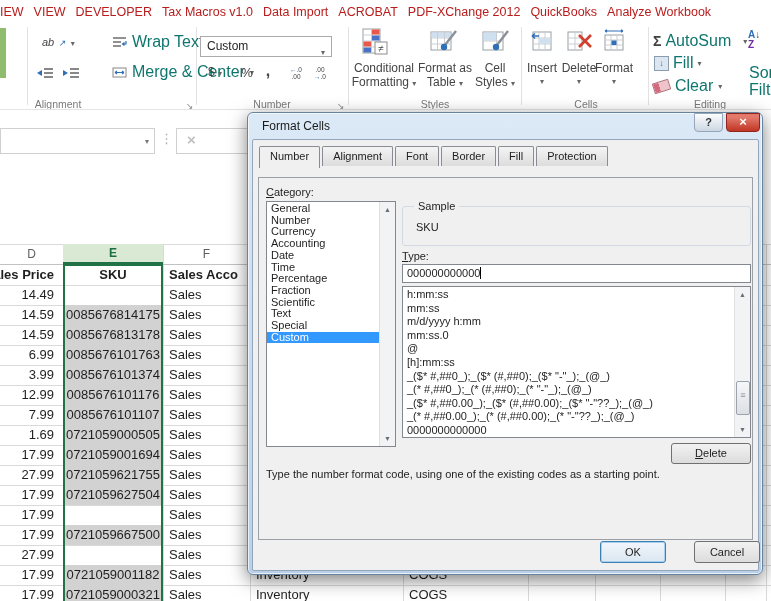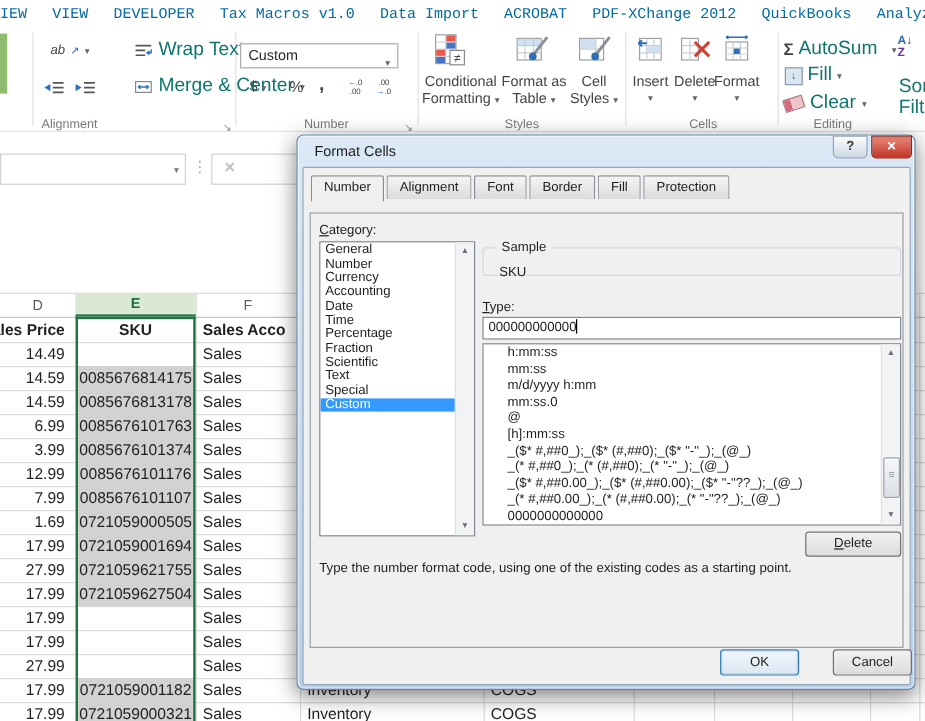--- a/index.html
+++ b/index.html
@@ -1,22 +1,22 @@
 <!DOCTYPE html>
 <html><head>
 <meta charset="utf-8">
 <style>
   html,body{margin:0;padding:0;background:#fff;}
   #app{position:relative;width:771px;height:601px;overflow:hidden;background:#fff;
        font-family:"Liberation Sans",sans-serif;color:#262626;-webkit-font-smoothing:antialiased;}
   .abs{position:absolute;}
 
   
-  #ribbon-tabs{position:absolute;left:0;top:0;width:100%;height:24px;display:flex;gap:21px;
-       align-items:center;font-size:12.5px;color:#0369a1;white-space:nowrap;font-family:Liberation Mono, monospace;}
+  #ribbon-tabs{position:absolute;left:0;top:0;width:100%;height:24px;display:flex;gap:10px;
+       align-items:center;font-size:12.5px;color:#b91c1c;white-space:nowrap;}
   .rtab{flex:0 0 auto;cursor:default;}
 
   
   #ribbon{position:absolute;left:0;top:24px;width:771px;height:86px;background:#fff;}
   #ribbon:after{content:"";position:absolute;left:0;right:0;bottom:0;height:1px;background:#e4e4e4;}
   .vsep{position:absolute;top:3px;height:78px;width:1px;background:#e2e2e2;}
   .glabel{position:absolute;top:74px;height:12px;font-size:10.5px;color:#7a7a7a;text-align:center;}
   .launcher{position:absolute;width:11px;height:11px;font-size:9px;color:#8a8a8a;line-height:10px;text-align:center;
        border:1px solid transparent;}
   .rlbl{font-size:16px;color:#0f766e;white-space:nowrap;}
@@ -81,31 +81,31 @@
        border:1px solid #828790;box-sizing:border-box;}
   #cat-items{position:absolute;left:0;top:1px;right:15px;bottom:0;overflow:hidden;}
   .citem{font-size:11px;line-height:11.7px;padding-left:4px;white-space:nowrap;}
   .citem.sel{background:#3399ff;color:#fff;}
   .vscroll{position:absolute;right:0;top:0;bottom:0;width:15px;background:#f2f3f5;border-left:1px solid #dfe0e3;}
   .sarrow{position:absolute;left:0;width:15px;height:15px;font-size:7px;color:#6b6f75;text-align:center;line-height:15px;}
   .sthumb{position:absolute;left:1px;width:12px;border:1px solid #9aa2ad;border-radius:2px;
        background:linear-gradient(#f6f7f9,#dcdfe4);}
   .sthumb:after{content:"≡";position:absolute;left:0;right:0;top:50%;margin-top:-8px;text-align:center;
        font-size:9px;color:#8a929c;}
-  #sample-box{position:absolute;left:143px;top:28px;width:349px;height:24px;border:1px solid #d3d9e3;
+  #sample-box{position:absolute;left:143px;top:28px;width:349px;height:40px;border:1px solid #d3d9e3;
        border-radius:3px;box-sizing:border-box;}
   #sample-legend{position:absolute;left:11px;top:-7px;background:#f0f0f0;padding:0 4px;}
   #sample-value{position:absolute;left:13px;top:14px;}
   #type-label{position:absolute;left:143px;top:72px;}
   #type-input{position:absolute;left:143px;top:86px;width:349px;height:19px;background:#fff;
        border:1px solid #828790;box-sizing:border-box;line-height:17px;padding-left:4px;}
   .caret{display:inline-block;width:1px;height:12px;background:#000;vertical-align:-2px;}
   #code-list{position:absolute;left:143px;top:108px;width:349px;height:152px;background:#fff;
        border:1px solid #828790;box-sizing:border-box;}
-  #code-items{position:absolute;left:0;top:1px;right:16px;bottom:0;overflow:hidden;padding-left:16px;}
+  #code-items{position:absolute;left:0;top:1px;right:16px;bottom:0;overflow:hidden;}
   .fcode{font-size:11px;line-height:13.6px;padding-left:4px;white-space:nowrap;}
   .btn{position:absolute;border:1px solid #707070;border-radius:3px;background:linear-gradient(#f2f2f2,#dcdcdc);
        text-align:center;font-size:11px;color:#1e1e1e;box-sizing:border-box;}
   #btn-delete{left:412px;top:265px;width:80px;height:21px;line-height:19px;}
   #dlg-hint{position:absolute;left:7px;top:290px;width:482px;}
   #btn-ok{left:347px;top:401px;width:66px;height:22px;line-height:20px;border:1px solid #3c7fb1;
        box-shadow:inset 0 0 0 1px #a9d0ef;background:linear-gradient(#f1f6fb,#dbe7f2);}
   #btn-cancel{left:441px;top:401px;width:66px;height:22px;line-height:20px;}
 </style>
 </head>
@@ -176,20 +176,21 @@
       <div class="cell l" style="left: 165px; top: 445px; width: 84px; height: 20px; line-height: 20px;">Sales</div>
       <div class="cell r" style="left: -21px; top: 465px; width: 80px; height: 20px; line-height: 20px; text-align: right;">27.99</div>
       <div class="cell  e-sel" style="left: 64px; top: 465px; width: 98px; height: 20px; line-height: 20px; text-align: center;">0721059621755</div>
       <div class="cell l" style="left: 165px; top: 465px; width: 84px; height: 20px; line-height: 20px;">Sales</div>
       <div class="cell r" style="left: -21px; top: 485px; width: 80px; height: 20px; line-height: 20px; text-align: right;">17.99</div>
       <div class="cell  e-sel" style="left: 64px; top: 485px; width: 98px; height: 20px; line-height: 20px;">0721059627504</div>
       <div class="cell l" style="left: 165px; top: 485px; width: 84px; height: 20px; line-height: 20px;">Sales</div>
       <div class="cell r" style="left: -21px; top: 505px; width: 80px; height: 20px; line-height: 20px; text-align: right;">17.99</div>
       <div class="cell l" style="left: 165px; top: 505px; width: 84px; height: 20px; line-height: 20px;">Sales</div>
       <div class="cell r" style="left: -21px; top: 525px; width: 80px; height: 20px; line-height: 20px; text-align: right;">17.99</div>
+      <div class="cell  e-sel" style="left: 64px; top: 525px; width: 98px; height: 20px; line-height: 20px;">0721059667500</div>
       <div class="cell l" style="left: 165px; top: 525px; width: 84px; height: 20px; line-height: 20px;">Sales</div>
       <div class="cell r" style="left: -21px; top: 545px; width: 80px; height: 20px; line-height: 20px; text-align: right;">27.99</div>
       <div class="cell l" style="left: 165px; top: 545px; width: 84px; height: 20px; line-height: 20px;">Sales</div>
       <div class="cell r" style="left: -21px; top: 565px; width: 80px; height: 20px; line-height: 20px; text-align: right;">17.99</div>
       <div class="cell  e-sel" style="left: 64px; top: 565px; width: 98px; height: 20px; line-height: 20px;">0721059001182</div>
       <div class="cell l" style="left: 165px; top: 565px; width: 84px; height: 20px; line-height: 20px;">Sales</div>
       <div class="cell l" style="left: 252px; top: 565px; width: 150px; height: 20px; line-height: 20px;">Inventory</div>
       <div class="cell l" style="left: 405px; top: 565px; width: 122px; height: 20px; line-height: 20px;">COGS</div>
       <div class="cell r" style="left: -21px; top: 585px; width: 80px; height: 20px; line-height: 20px; text-align: right;">17.99</div>
       <div class="cell  e-sel" style="left: 64px; top: 585px; width: 98px; height: 20px; line-height: 20px;">0721059000321</div>
@@ -415,21 +416,21 @@
       <span class="eraser"></span>
       <span class="rlbl">Clear</span>
       <span class="ddarrow">▾</span>
     </div>
     <div class="abs" style="left:748px;top:6px">
       <div class="azA">A<span style="color:#444">↓</span></div>
       <div class="azZ">Z</div>
     </div>
     <div class="abs rlbl" style="left:749px;top:40px">Sor</div>
     <div class="abs rlbl" style="left:749px;top:57px">Filt</div>
-    <div class="glabel" style="left:656px;width:76px">Editing</div>
+    <div class="glabel" style="left:672px;width:76px">Editing</div>
   </div>
 
   <div id="namebox" class="abs">
     <span></span>
     <span class="arr">▾</span>
   </div>
   <div id="fdots" class="abs">⋮</div>
   <div id="fbar" class="abs">
     <span id="fx-cancel">×</span>
   </div>

